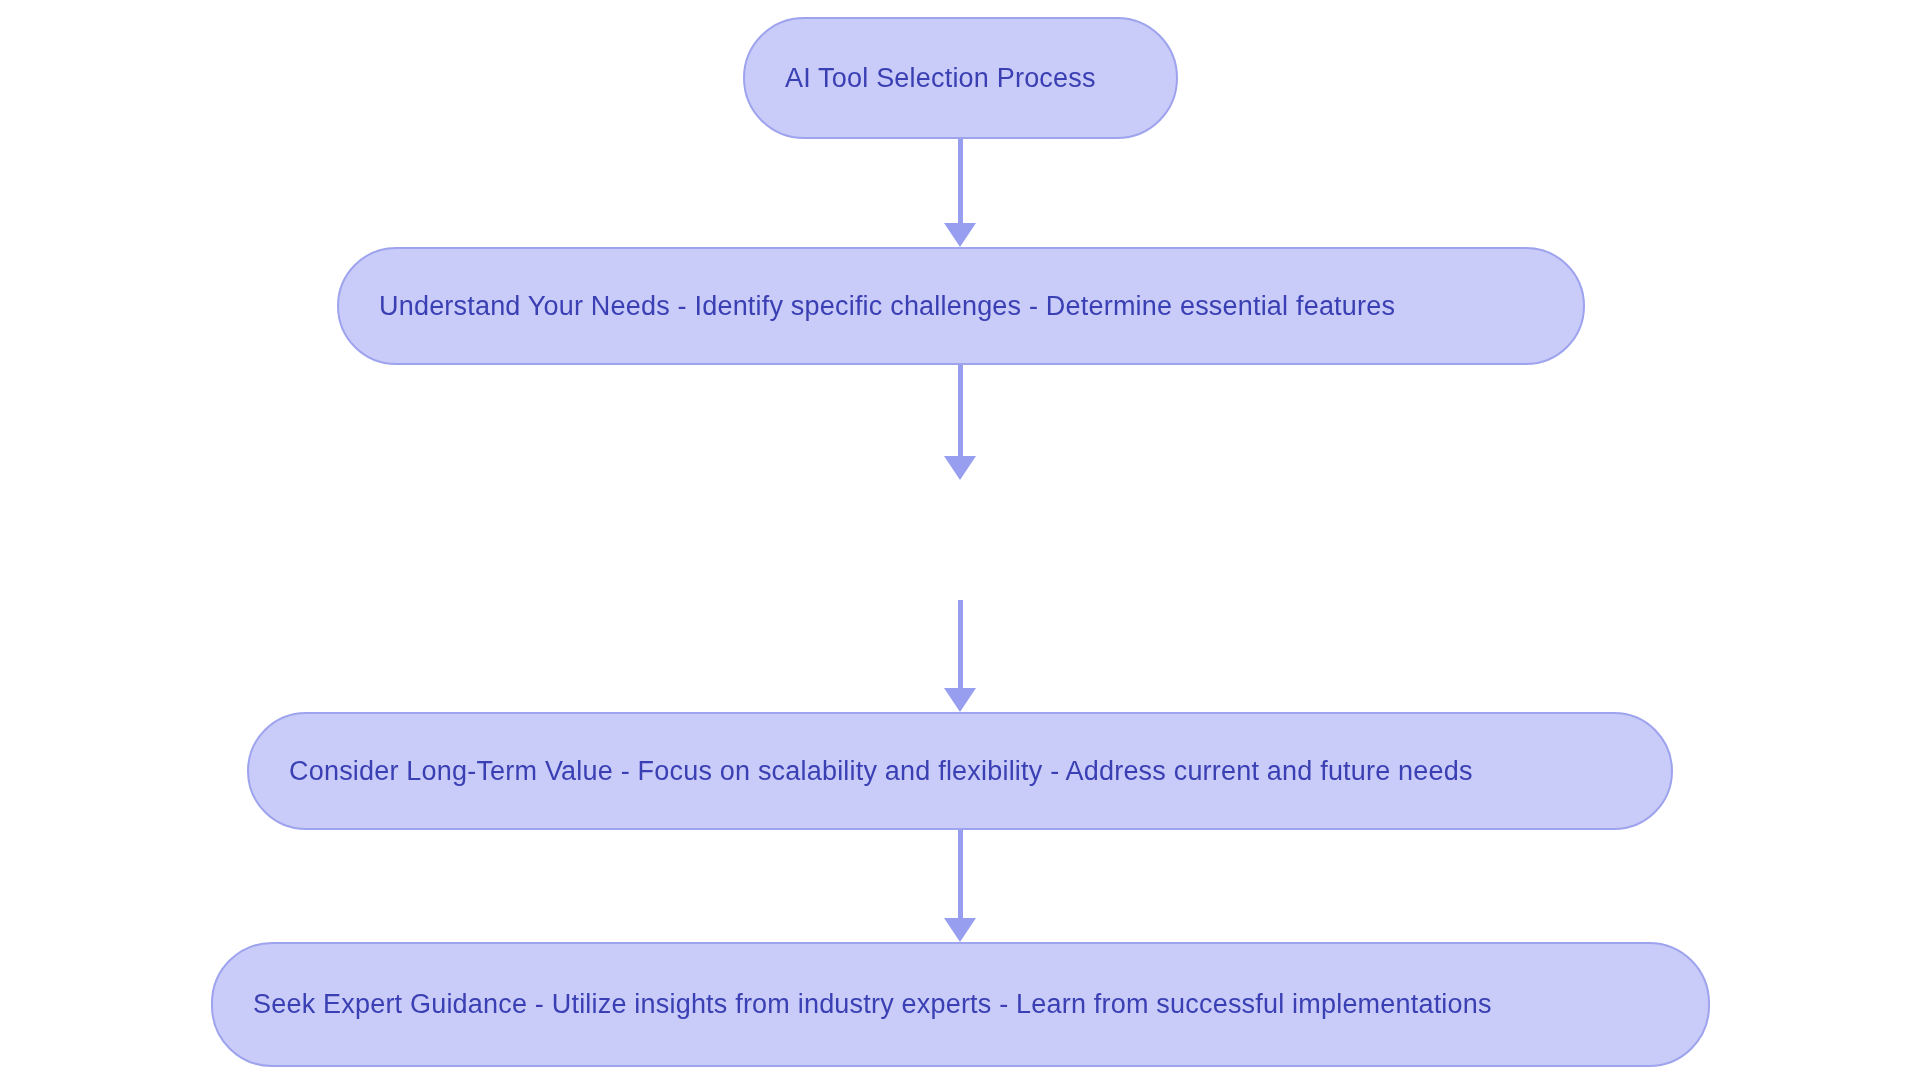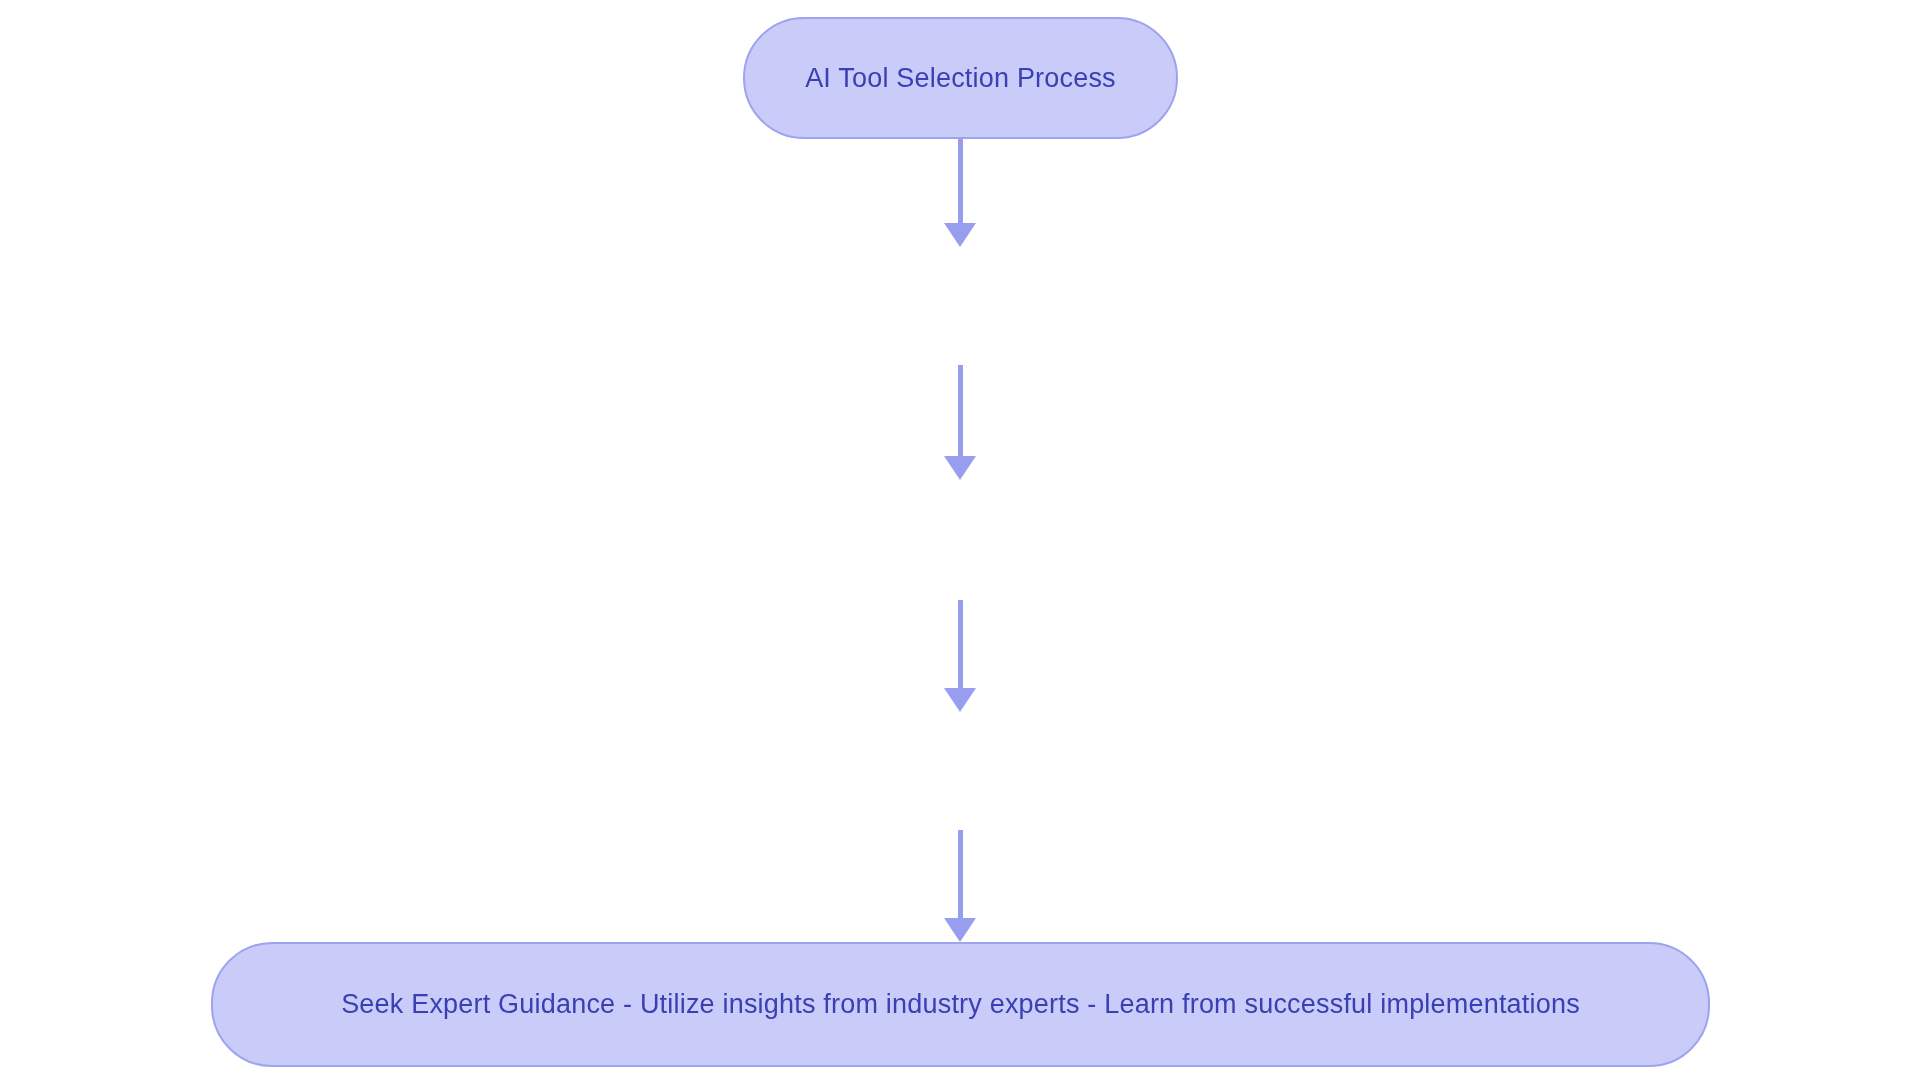--- a/index.html
+++ b/index.html
@@ -18,21 +18,21 @@
     background: var(--bg, #ffffff);
   }
   .flow-node {
     position: absolute;
     box-sizing: border-box;
     background: var(--node-fill, #c9cbf8);
     border: 2px solid var(--node-border, #9ea3ee);
     border-radius: 61px;
     display: flex;
     align-items: center;
-    justify-content: center;
+    justify-content: flex-start;
     text-align: center;
     color: var(--text-color, #3a40b3);
     font-size: 27px;
     letter-spacing: 0.2px;
     line-height: 1.2;
     padding: 0 40px;
     white-space: nowrap;
   }
   .node-start { left: 743px; top: 17px;  width: 435px;  height: 122px; }
   .node-1     { left: 337px; top: 247px; width: 1248px; height: 118px; }
@@ -78,32 +78,38 @@
 
   <div class="flow-node node-start">
     <span>AI Tool Selection Process</span>
   </div>
 
   <div class="arrow arrow-1 arrow-x">
     <div class="arrow-line"></div>
     <div class="arrow-head"></div>
   </div>
 
+  <div class="flow-node node-1">
+    <span>Understand Your Needs - Identify specific challenges - Determine essential features</span>
+  </div>
 
   <div class="arrow arrow-2 arrow-x">
     <div class="arrow-line"></div>
     <div class="arrow-head"></div>
   </div>
 
 
   <div class="arrow arrow-3 arrow-x">
     <div class="arrow-line"></div>
     <div class="arrow-head"></div>
   </div>
 
+  <div class="flow-node node-3">
+    <span>Consider Long-Term Value - Focus on scalability and flexibility - Address current and future needs</span>
+  </div>
 
   <div class="arrow arrow-4 arrow-x">
     <div class="arrow-line"></div>
     <div class="arrow-head"></div>
   </div>
 
   <div class="flow-node node-4">
     <span>Seek Expert Guidance - Utilize insights from industry experts - Learn from successful implementations</span>
   </div>
 

